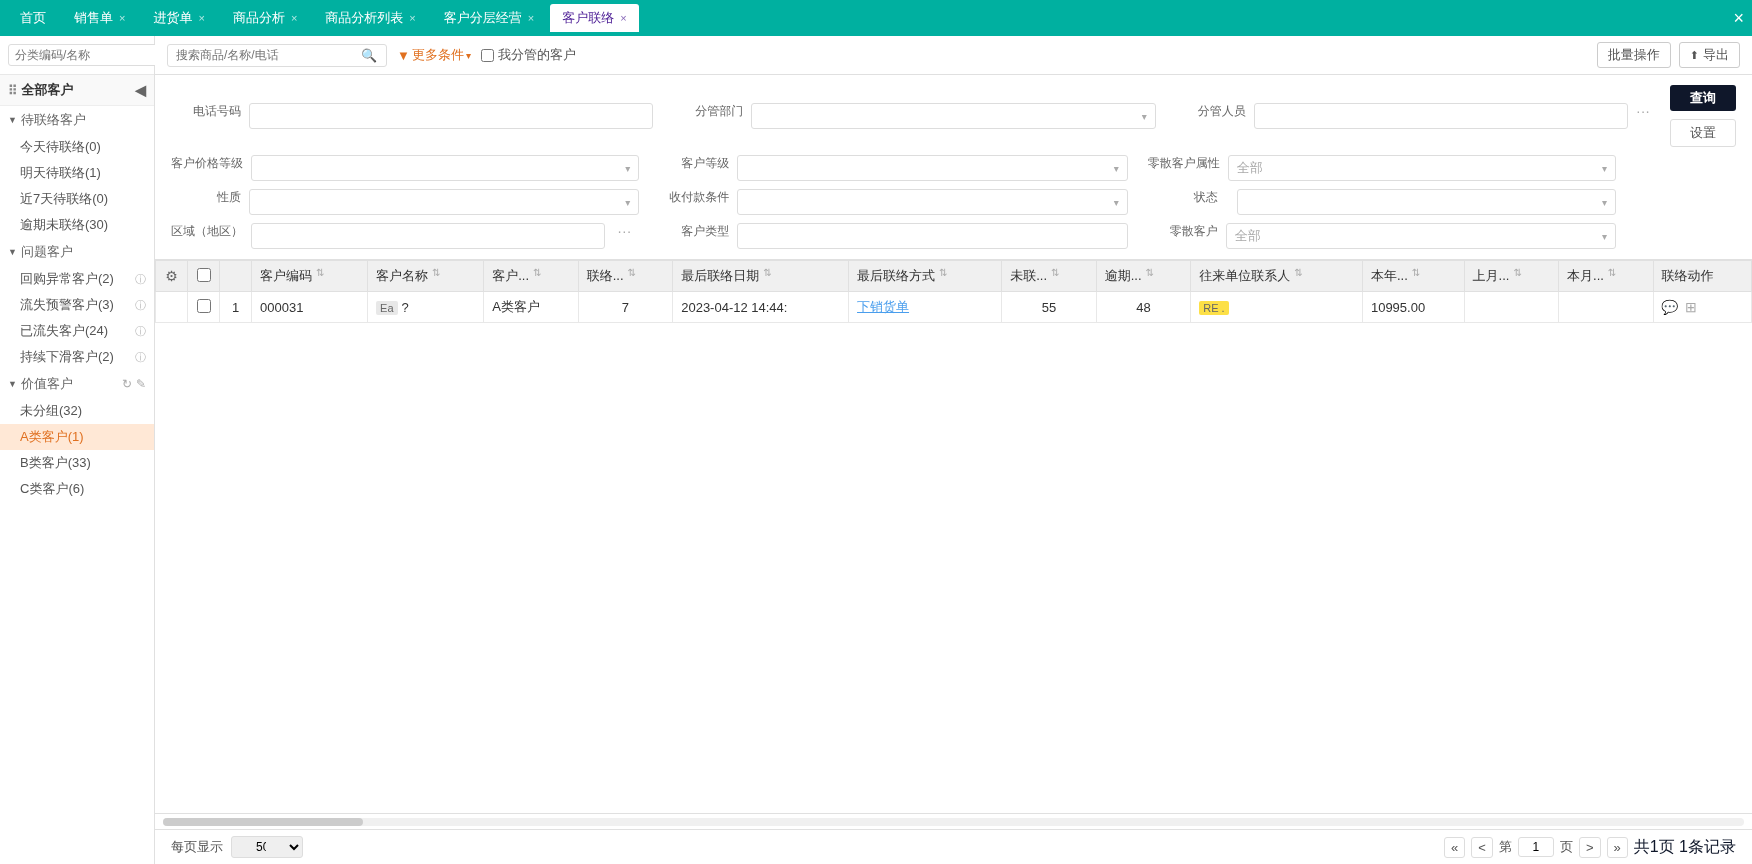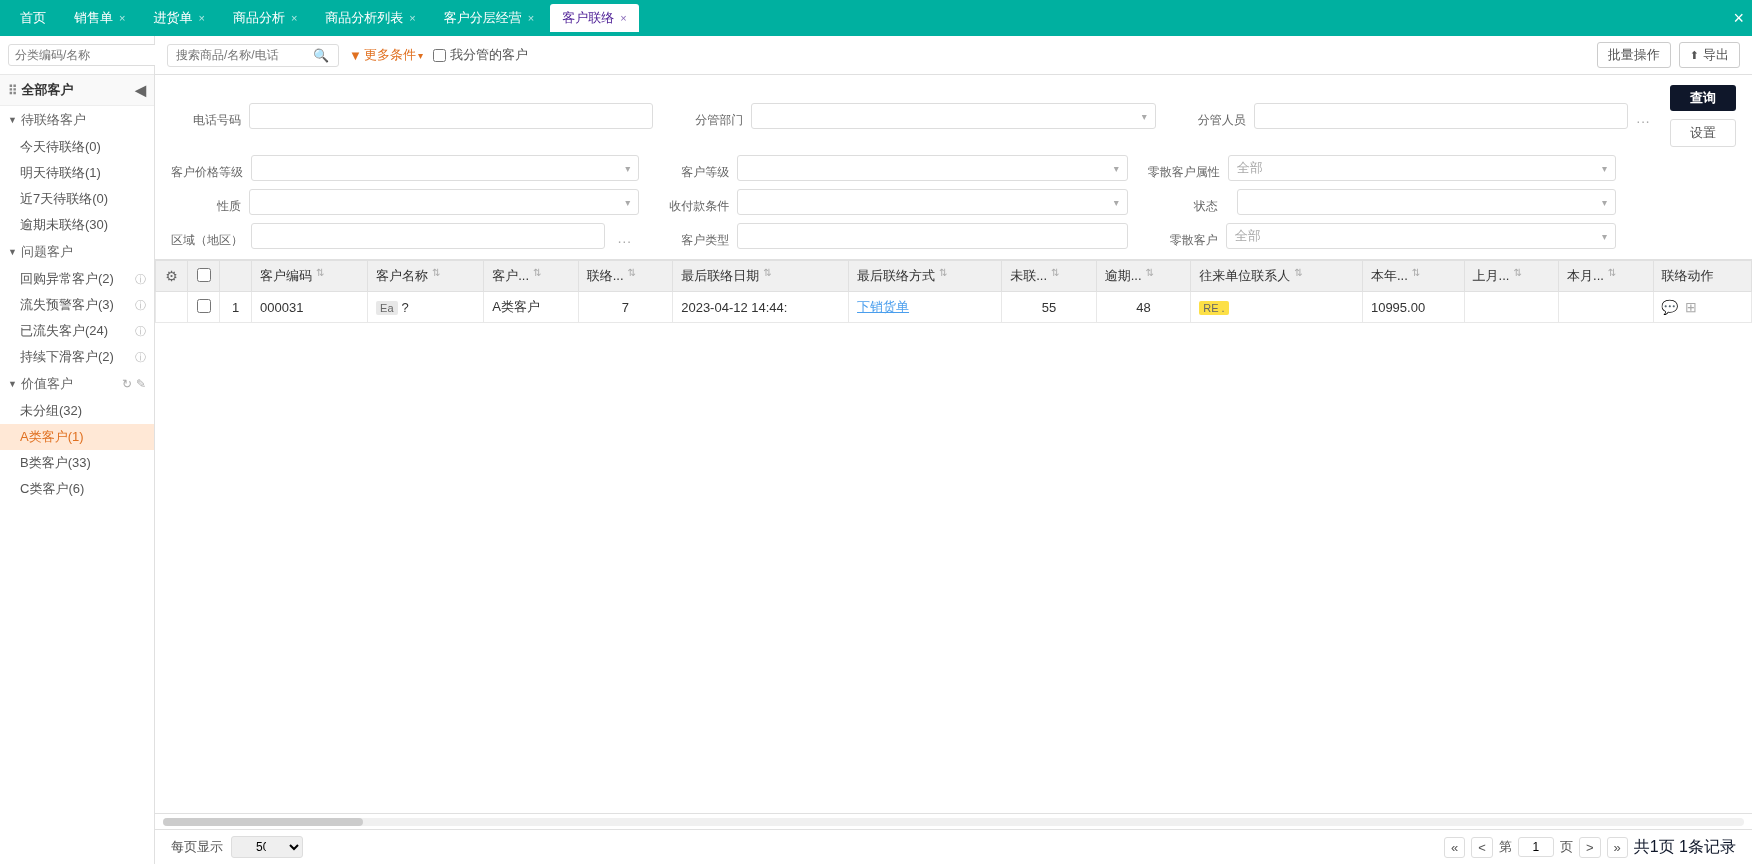--- a/index.html
+++ b/index.html
@@ -59,39 +59,39 @@
       flex: 1; display: flex; flex-direction: column; background: #f5f5f5; overflow: hidden;
     }
 
     
     .filter-bar {
       background: #fff; border-bottom: 1px solid #e0e0e0;
       padding: 6px 12px; display: flex; align-items: center; gap: 10px;
     }
     .filter-search-box {
       display: flex; align-items: center; border: 1px solid #ddd; border-radius: 3px;
-      padding: 3px 8px; gap: 4px; width: 172px;
+      padding: 3px 8px; gap: 4px; width: 220px;
     }
     .filter-search-box input { border: none; outline: none; font-size: 12px; width: 100%; }
     .filter-more { display: flex; align-items: center; color: #e07020; cursor: pointer; font-size: 12px; gap: 2px; }
     .filter-my-customer { display: flex; align-items: center; gap: 4px; font-size: 12px; color: #555; cursor: pointer; }
     .filter-right { margin-left: auto; display: flex; gap: 8px; align-items: center; }
     .btn-batch { background: #fff; border: 1px solid #ccc; border-radius: 3px; padding: 3px 10px; cursor: pointer; font-size: 12px; color: #555; display: flex; align-items: center; gap: 4px; }
     .btn-export { background: #fff; border: 1px solid #ccc; border-radius: 3px; padding: 3px 10px; cursor: pointer; font-size: 12px; color: #555; display: flex; align-items: center; gap: 4px; }
 
     
     .adv-filter {
       background: #fff; border-bottom: 1px solid #e0e0e0; padding: 10px 16px;
     }
     .adv-filter-row {
       display: flex; align-items: center; margin-bottom: 8px; gap: 0;
     }
     .adv-filter-row:last-child { margin-bottom: 0; }
     .filter-field {
-      display: flex; align-items: flex-end; flex: 1; min-width: 0; gap: 8px;
+      display: flex; align-items: flex-start; flex: 1; min-width: 0; gap: 8px;
     }
     .filter-field label { color: #666; font-size: 12px; white-space: nowrap; min-width: 70px; text-align: right; }
     .filter-input {
       flex: 1; border: 1px solid #ddd; border-radius: 3px; padding: 3px 8px;
       font-size: 12px; outline: none; height: 26px;
     }
     .filter-select {
       flex: 1; border: 1px solid #ddd; border-radius: 3px; padding: 3px 8px;
       font-size: 12px; outline: none; height: 26px; background: #fff;
       display: flex; align-items: center; justify-content: space-between; cursor: pointer;

